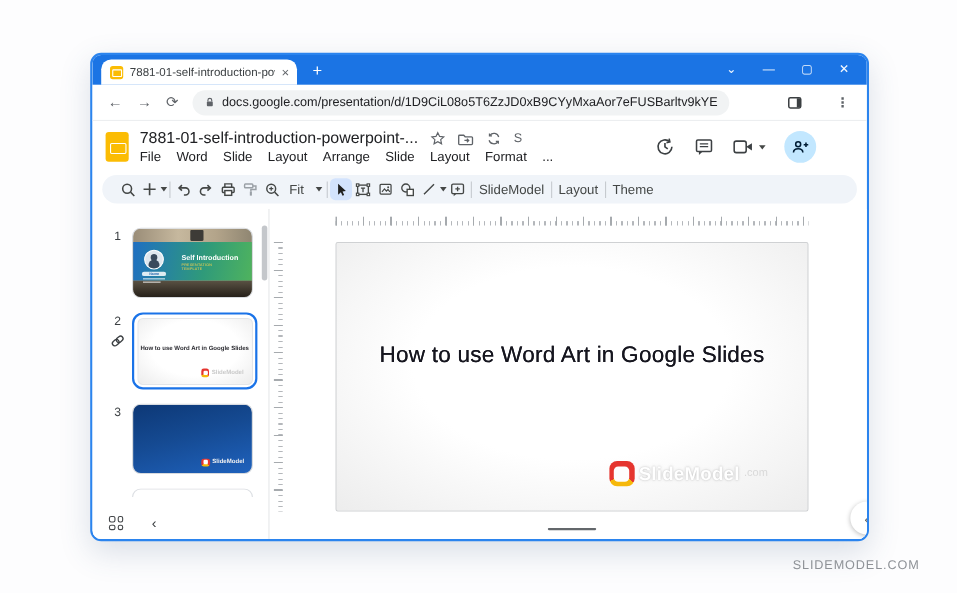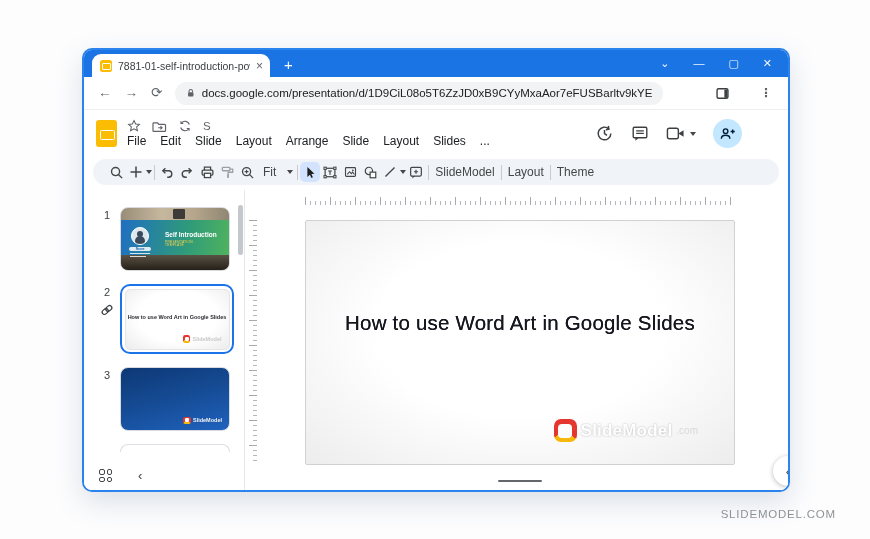--- a/index.html
+++ b/index.html
@@ -167,42 +167,43 @@
           <path d="M10 3.6h2.2a1 1 0 0 1 1 1v6.8a1 1 0 0 1-1 1H10z" fill="#3c4043"></path>
         </svg>
       <span class="overflow-dots">⋮</span>
     </div>
   </div>
 
   <div class="docs-header">
     <div class="slides-icon"></div>
     <div class="header-mid">
       <div class="title-row">
+        <span class="doc-title">7881-01-self-introduction-powerpoint-...</span>
         <svg width="14" height="14" viewBox="0 0 16 16">
             <path d="M8 1.8 9.9 5.7 14.2 6.2 11 9.1 11.9 13.4 8 11.2 4.1 13.4 5 9.1 1.8 6.2 6.1 5.7 Z" fill="none" stroke="#5f6368" stroke-width="1.2"></path>
           </svg>
         <svg width="15" height="13" viewBox="0 0 16 14">
             <path d="M1.8 3.2h4.1l1.4 1.5h6.2a1 1 0 0 1 1 1v5.6a1 1 0 0 1-1 1H1.8a.8.8 0 0 1-.8-.8V4a.8.8 0 0 1 .8-.8z" fill="none" stroke="#5f6368" stroke-width="1.3"></path>
             <path d="M6.6 8.3h4M9 6.6l1.8 1.7L9 10" fill="none" stroke="#5f6368" stroke-width="1.2"></path>
           </svg>
         <svg width="14" height="14" viewBox="0 0 16 16">
             <path d="M13 6.3A5.2 5.2 0 0 0 3.9 4.6M3 9.7a5.2 5.2 0 0 0 9.1 1.7" fill="none" stroke="#5f6368" stroke-width="1.3"></path>
             <path d="M3.4 2.6v2.6H6M12.6 13.4v-2.6H10" fill="none" stroke="#5f6368" stroke-width="1.3"></path>
           </svg>
         <span class="status-letter">S</span>
       </div>
       <div class="menu-row">
         <span>File</span>
-        <span>Edit</span>
+        <span>Word</span>
         <span>Slide</span>
         <span>Layout</span>
         <span>Arrange</span>
         <span>Slide</span>
         <span>Layout</span>
-        <span>Slides</span>
+        <span>Format</span>
         <span>...</span>
       </div>
     </div>
     <div class="header-right">
       <svg width="19" height="19" viewBox="0 0 18 18">
           <path d="M15 9a6 6 0 1 1-1.9-4.4" fill="none" stroke="#3c4043" stroke-width="1.4"></path>
           <path d="M12.6 1.9l.6 2.9-2.9.6" fill="none" stroke="#3c4043" stroke-width="1.4"></path>
           <path d="M9 5.6V9l2.4 1.7" fill="none" stroke="#3c4043" stroke-width="1.4"></path>
         </svg>
       <svg width="18" height="18" viewBox="0 0 18 18">

